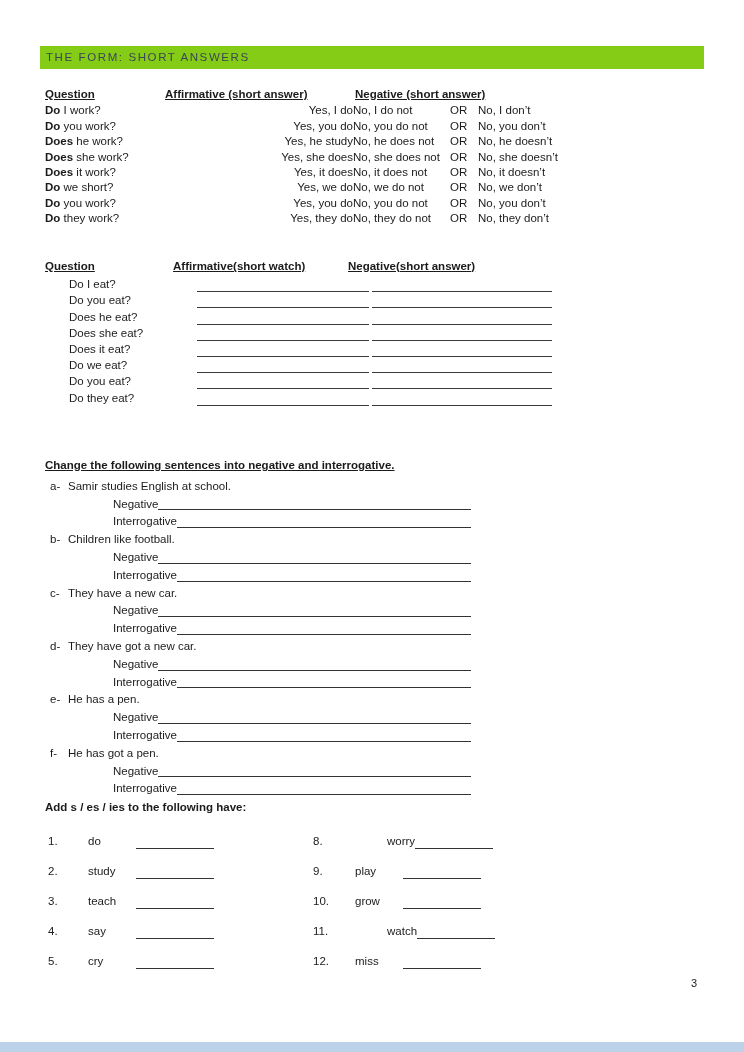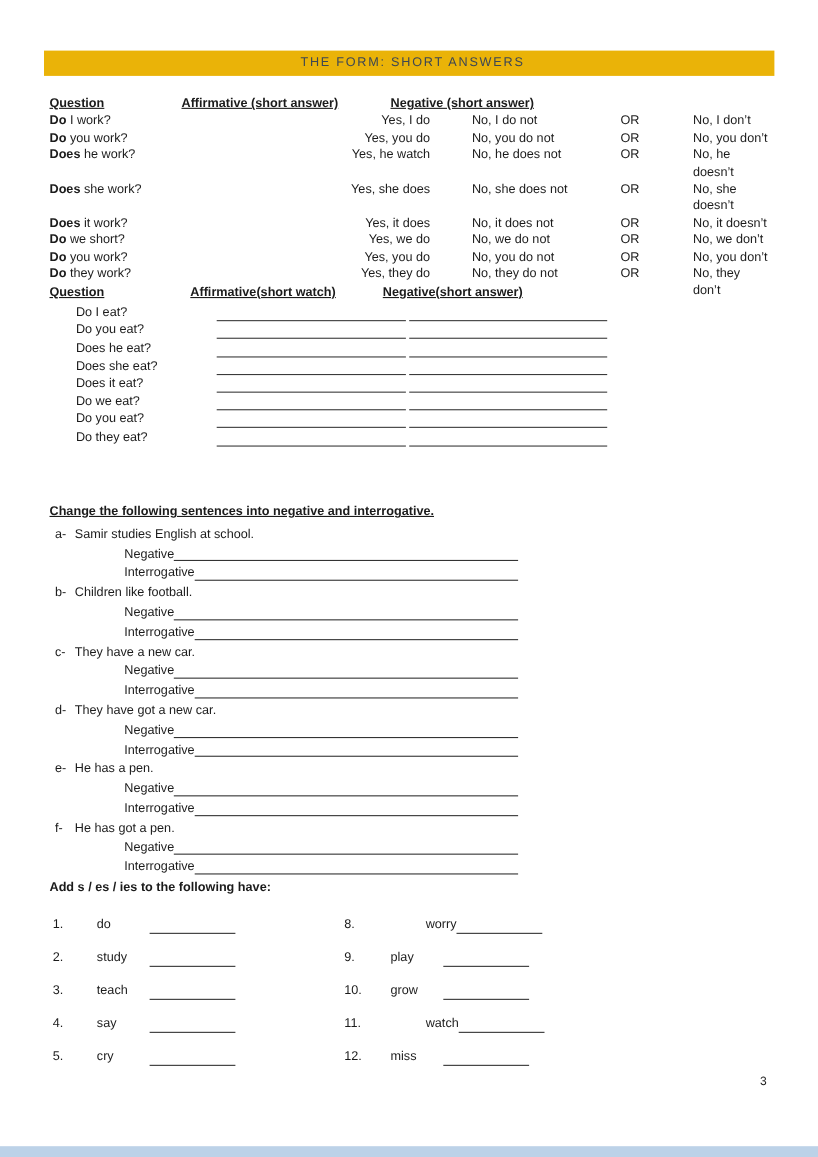--- a/index.html
+++ b/index.html
@@ -16,21 +16,21 @@
   
   .band{
     position:absolute;top:46px;left:40px;width:664px;height:23px;
     line-height:23px;padding-left:6px;box-sizing:border-box;
     letter-spacing:1.6px;font-size:11.5px;color:#3d4754;
   }
 
   
   .t1{position:absolute;top:87px;left:45px;width:655px;line-height:15.4px;}
   .t1head{display:grid;grid-template-columns:120px 188px auto;margin-bottom:1px;}
-  .t1row{display:grid;grid-template-columns:120px 188px 97px 28px auto;gap:38px;}
+  .t1row{display:grid;grid-template-columns:120px 188px 97px 28px auto;}
   .t1row .aff{padding-left:10px;text-align:right;}
   .t1 .hneg{padding-left:2px;}
 
   
   .t2{position:absolute;top:258px;left:45px;width:655px;line-height:16.2px;}
   .t2head{display:grid;grid-template-columns:128px 175px auto;margin-bottom:2px;}
   .t2row{display:grid;grid-template-columns:128px 175px auto;height:16.2px;padding-left:24px;}
   .t2row .blank{
     display:inline-block;border-bottom:1px solid #3a3a3a;height:12px;
     transform:translateY(3px);
@@ -58,21 +58,21 @@
   .vblank{display:inline-block;width:78px;border-bottom:1px solid #333;height:11px;margin-top:3px;}
 
   .pagenum{position:absolute;top:977px;left:691px;font-size:11px;}
   .footband{position:absolute;left:0;right:0;bottom:0;height:10px;}
 </style>
 </head>
 <body>
 
 <div class="page">
 
-  <header class="band" style="background: #eab308; text-align: center;">
+  <header class="band" style="background: #84cc16;">
     <span>THE FORM: SHORT ANSWERS</span>
   </header>
 
   <section class="t1">
     <div class="t1head">
       <span class="b ul">Question</span>
       <span class="b ul">Affirmative (short answer)</span>
       <span class="b ul hneg">Negative (short answer)</span>
     </div>
     <div id="t1rows">
@@ -87,21 +87,21 @@
   <div class="t1row">
     <span class="q"><b class="aux">Do</b><span class="qrest"> you work?</span></span>
     <span class="aff">Yes, you do</span>
     <span class="neg">No, you do not</span>
     <span class="or">OR</span>
     <span class="con">No, you don’t</span>
   </div>
 
   <div class="t1row">
     <span class="q"><b class="aux">Does</b><span class="qrest"> he work?</span></span>
-    <span class="aff">Yes, he watch</span>
+    <span class="aff">Yes, he study</span>
     <span class="neg">No, he does not</span>
     <span class="or">OR</span>
     <span class="con">No, he doesn’t</span>
   </div>
 
   <div class="t1row">
     <span class="q"><b class="aux">Does</b><span class="qrest"> she work?</span></span>
     <span class="aff">Yes, she does</span>
     <span class="neg">No, she does not</span>
     <span class="or">OR</span>

